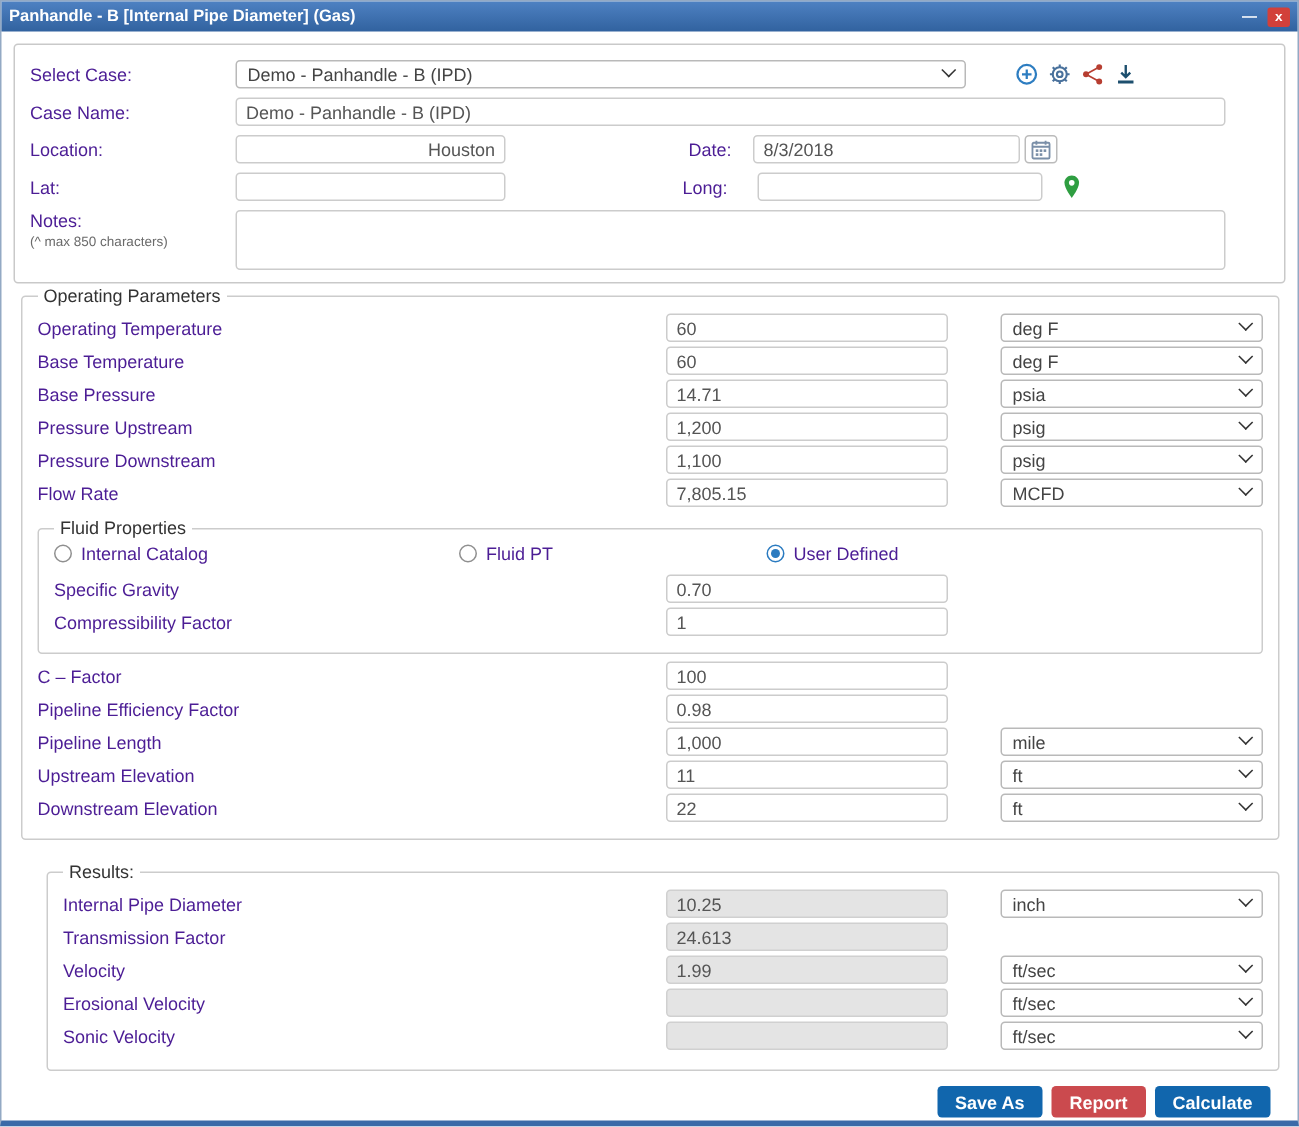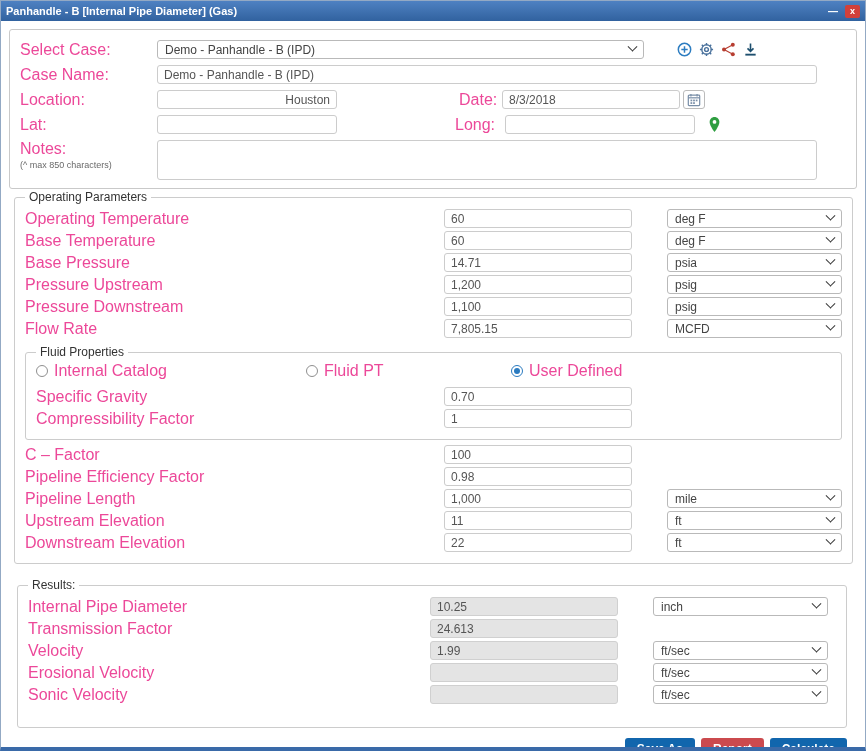--- a/index.html
+++ b/index.html
@@ -8,21 +8,21 @@
   .window{width:866px;height:751px;background:#fff;border:1px solid #93a9c4;border-bottom:4px solid #3a6aa8;display:flex;flex-direction:column;margin:0 auto;}
   .titlebar{height:20px;flex:none;background:linear-gradient(180deg,#4e81c2,#31629f);display:flex;align-items:center;padding:0 5px;}
   .title{flex:1;color:#fff;font-size:11px;font-weight:bold;white-space:nowrap;}
   .min-btn{color:#fff;font-size:10px;font-weight:bold;padding:0 5px;cursor:default;}
   .close-btn{width:15px;height:13px;background:#d2403a;border-radius:2px;color:#fff;font-size:9px;font-weight:bold;line-height:13px;text-align:center;margin-left:2px;cursor:default;}
   .content{flex:1;display:flex;flex-direction:column;padding:8px;overflow:hidden;}
   .box{border:1px solid #c9c9c9;border-radius:3px;}
   .top-box{padding:10px 10px 8px;flex:none;}
   .trow{display:flex;align-items:center;margin-bottom:6px;}
   .trow:last-child{margin-bottom:0;}
-  .lbl{font-size:16px;color:#ec4899;}
+  .lbl{font-size:12px;color:#4c1d95;}
   .lbl-top{width:137px;flex:none;}
   .txt{height:19px;border:1px solid #ccc;border-radius:3px;padding:0 6px;font-family:"Liberation Sans",sans-serif;font-size:12px;color:#555;background:#fff;}
   .w-case{width:660px;}
   .w-loc{width:180px;text-align:right;}
   .w-date{width:178px;}
   .w-lat{width:180px;}
   .w-long{width:190px;}
   .sp-date{width:122px;flex:none;}
   .sp-long{width:118px;flex:none;}
   .lbl-date{width:43px;flex:none;}
@@ -49,21 +49,21 @@
   .fluid-fieldset{margin:7px 0 5px;padding:0 10px 8px;}
   .lbl-fluid{width:408px;flex:none;}
   .radio-row{display:flex;align-items:center;margin:3px 0 7px;}
   .radio-item{display:flex;align-items:center;cursor:pointer;}
   .radio-item .lbl{margin-left:6px;}
   .ri-1{width:270px;flex:none;}
   .ri-2{width:205px;flex:none;}
   .radio{width:12px;height:12px;border:1px solid #8f8f8f;border-radius:50%;background:#fff;flex:none;position:relative;}
   .radio.sel{border-color:#2b7bc0;}
   .radio.sel::after{content:"";position:absolute;left:2px;top:2px;width:6px;height:6px;border-radius:50%;background:#2b7bc0;}
-  .results-fieldset{margin:14px 10px 0 8px;padding:2px 10px 20px;flex:none;}
+  .results-fieldset{margin:14px 10px 0 22px;padding:2px 10px 10px;flex:none;}
   .lbl-res{width:402px;flex:none;}
   .ro{background:#e4e4e4;border-color:#d0d0d0;}
   .footer{margin-top:auto;display:flex;justify-content:flex-end;gap:6px;padding:10px 10px 2px 0;}
   .btn{height:21px;padding:0 12px;border:none;border-radius:3px;color:#fff;font-family:"Liberation Sans",sans-serif;font-size:12px;font-weight:bold;cursor:pointer;}
   .btn-blue{background:#1166ad;}
   .btn-red{background:#cb4a4e;}
 </style>
 </head>
 <body>
 

